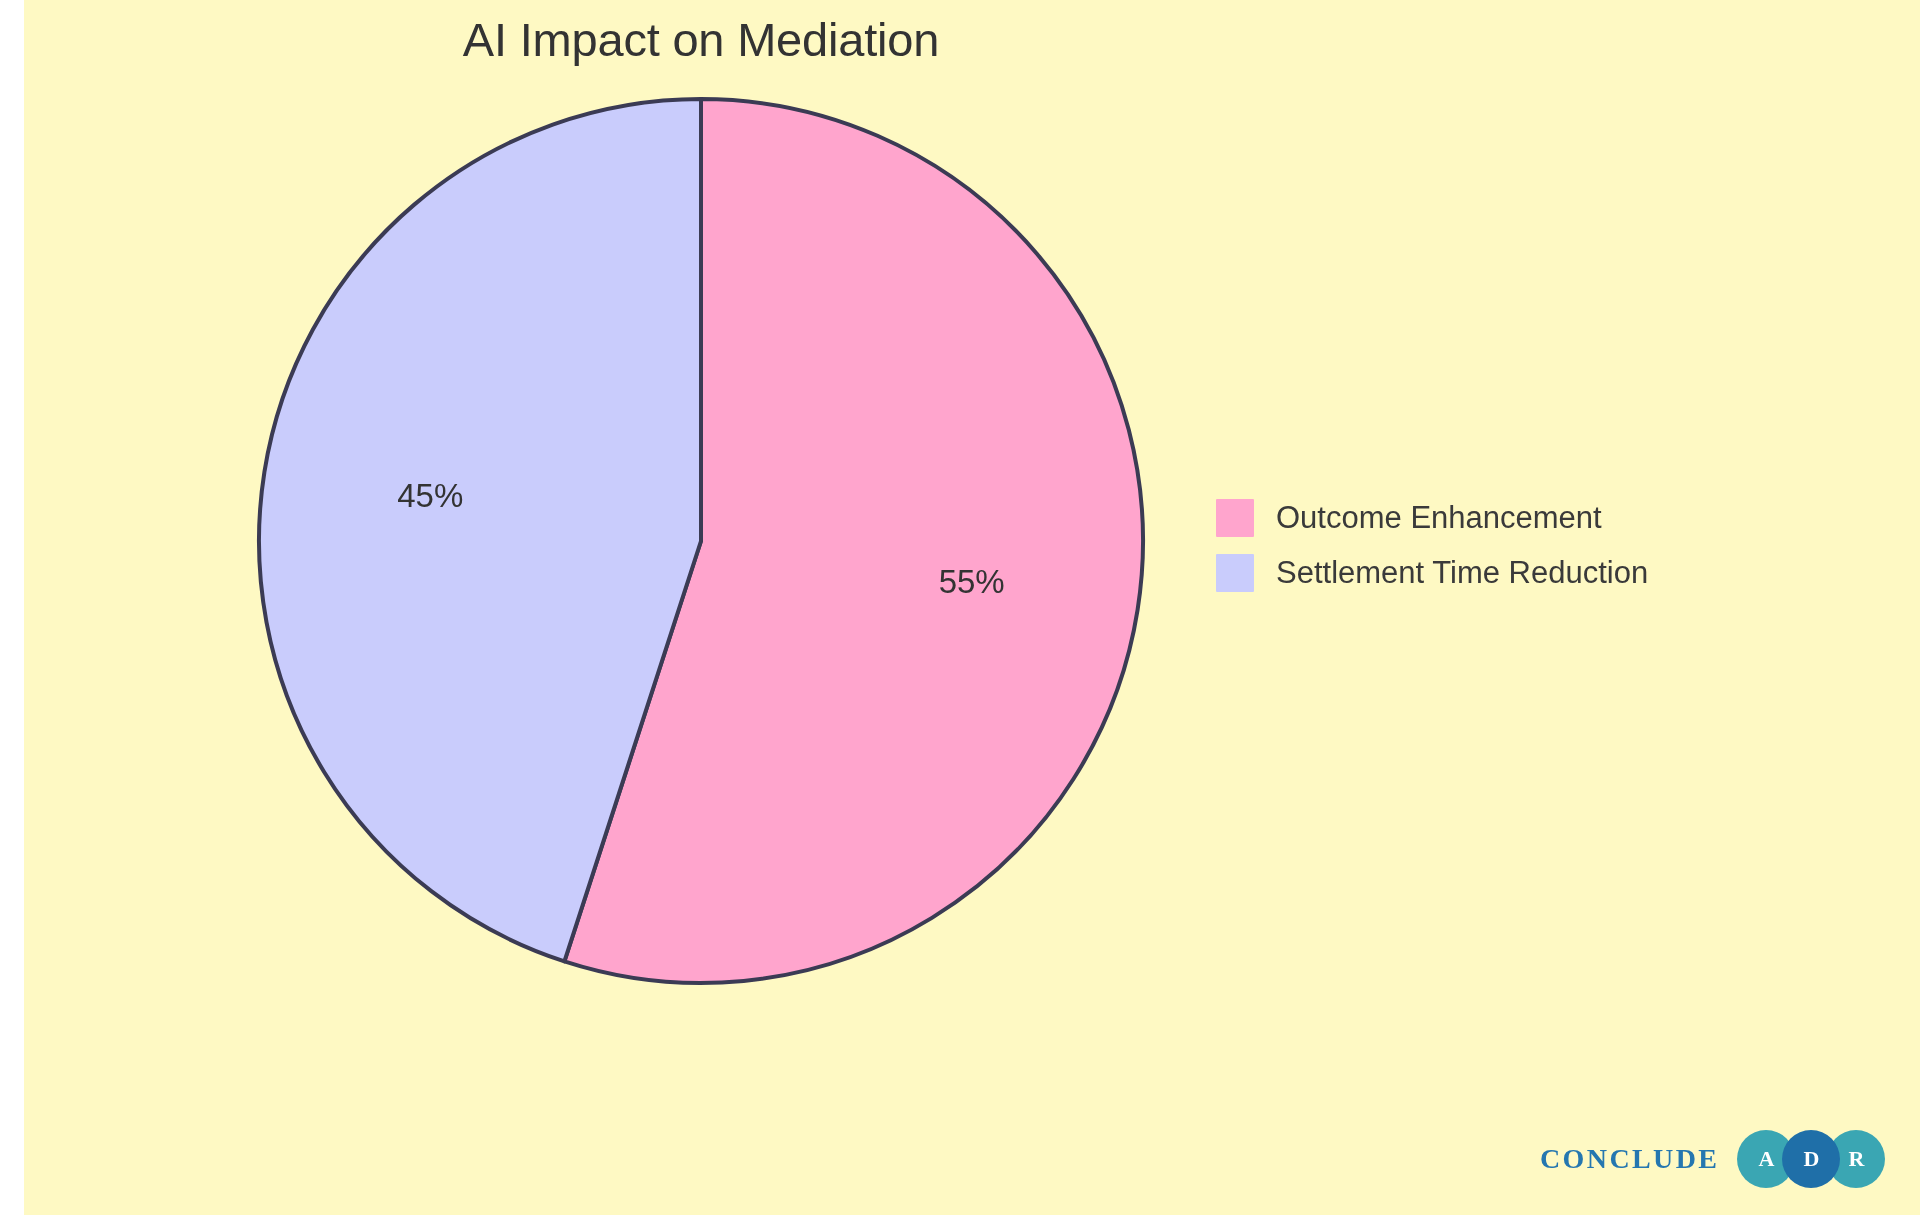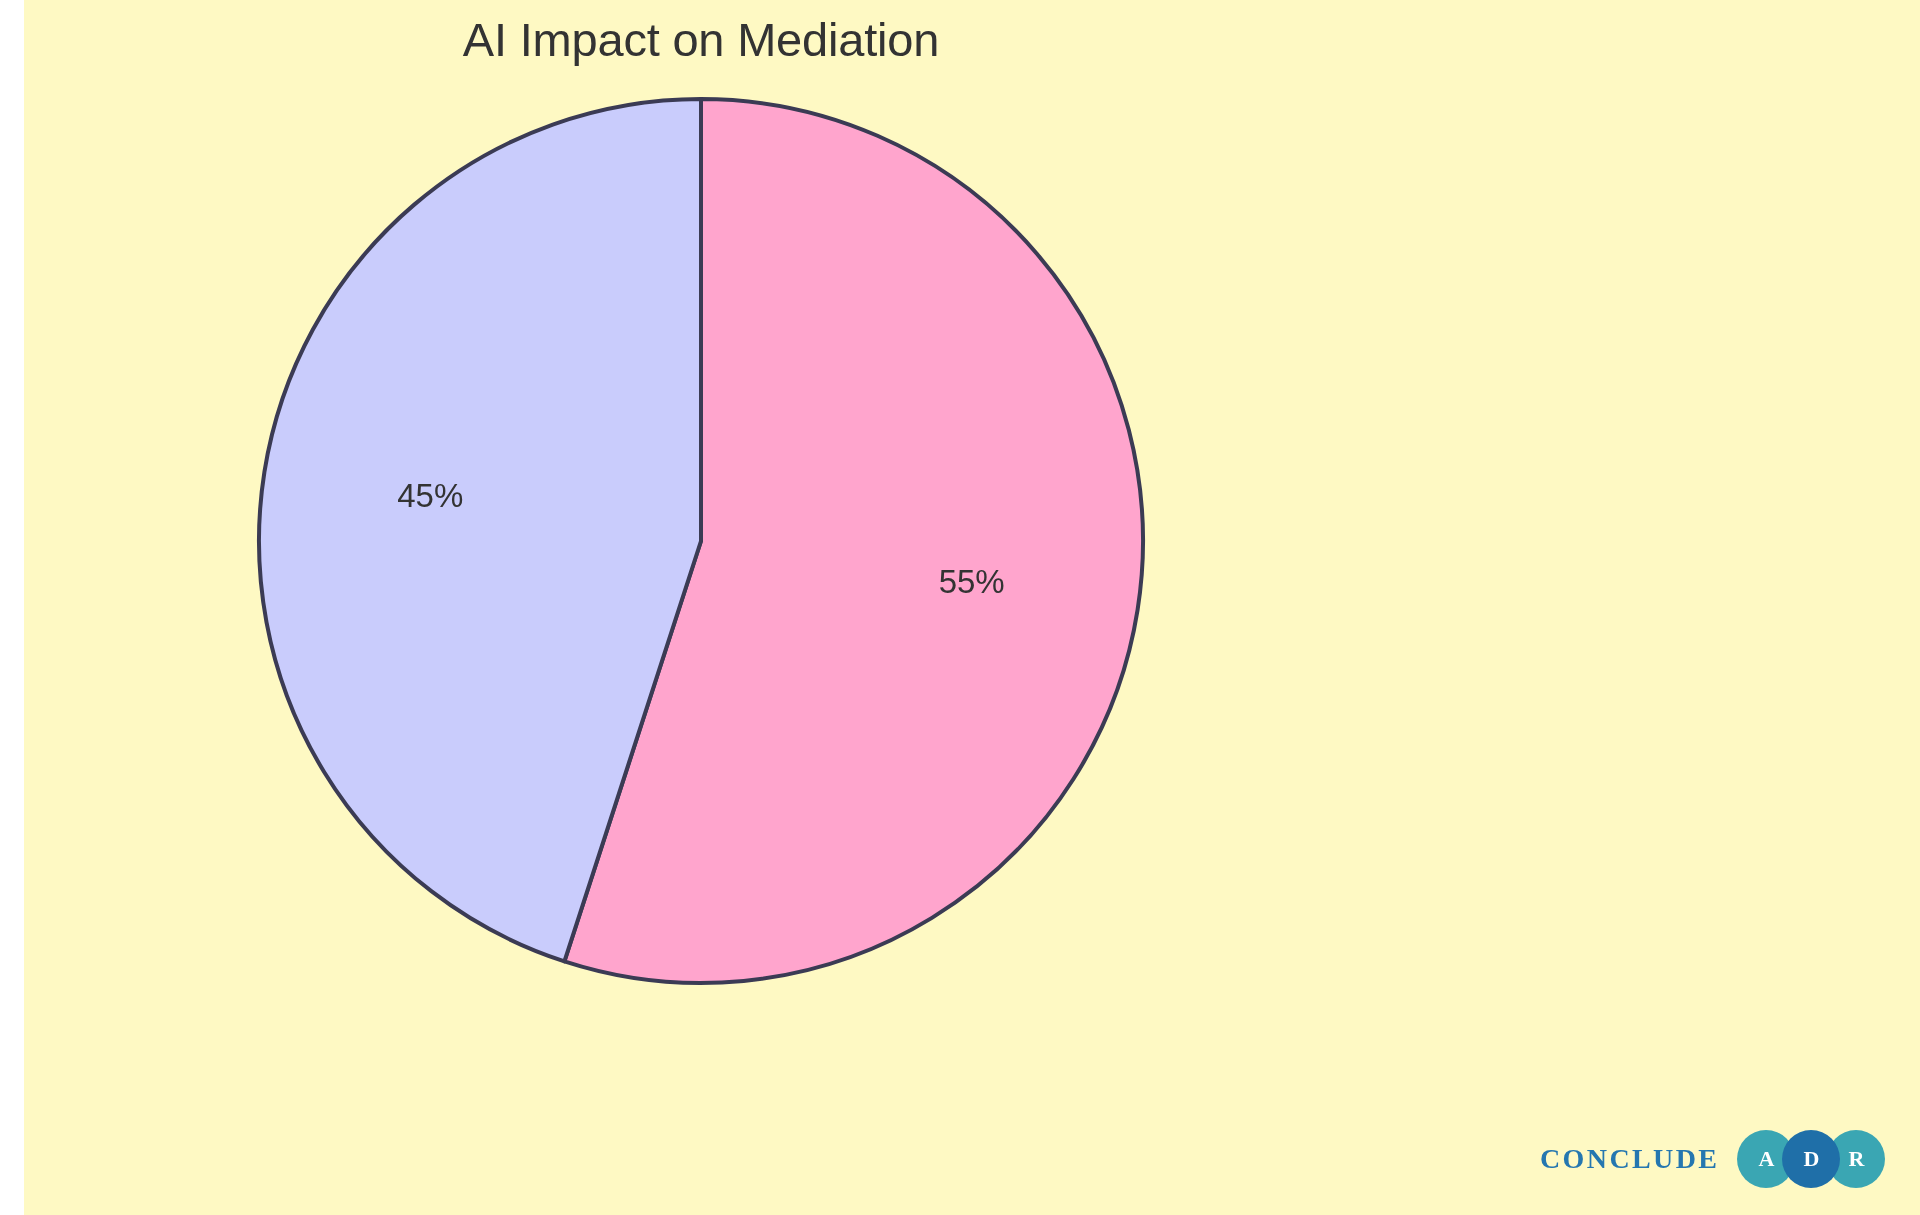--- a/index.html
+++ b/index.html
@@ -133,20 +133,30 @@
     <svg id="pie-svg" viewBox="0 0 898 898">
 
       <path id="slice-0" d="M 449 449 L 449.00 7.00 A 442 442 0 1 1 312.41 869.37 Z" fill="#FFA5CD" stroke="#3b3b54" stroke-width="4" stroke-linejoin="round"></path>
       <path id="slice-1" d="M 449 449 L 312.41 869.37 A 442 442 0 0 1 449.00 7.00 Z" fill="#C9CCFC" stroke="#3b3b54" stroke-width="4" stroke-linejoin="round"></path>
 
       <text class="slice-label" x="719.7" y="491.9">55%</text>
       <text class="slice-label" x="178.3" y="406.1">45%</text>
     </svg>
   </div>
 
+  <div id="legend">
+    <div class="legend-row">
+      <span class="legend-swatch" style="background:#FFA5CD"></span>
+      <span class="legend-label">Outcome Enhancement</span>
+    </div>
+    <div class="legend-row">
+      <span class="legend-swatch" style="background:#C9CCFC"></span>
+      <span class="legend-label">Settlement Time Reduction</span>
+    </div>
+  </div>
 
   <div id="logo">
     <div id="logo-wordmark">CONCLUDE</div>
     <div id="logo-circles">
       <div id="logo-circle-a" class="logo-circle" style="background: rgb(58, 166, 179);">A</div>
       <div id="logo-circle-r" class="logo-circle" style="background: rgb(58, 166, 179);">R</div>
       <div id="logo-circle-d" class="logo-circle" style="background: rgb(31, 111, 168);">D</div>
     </div>
   </div>
 

